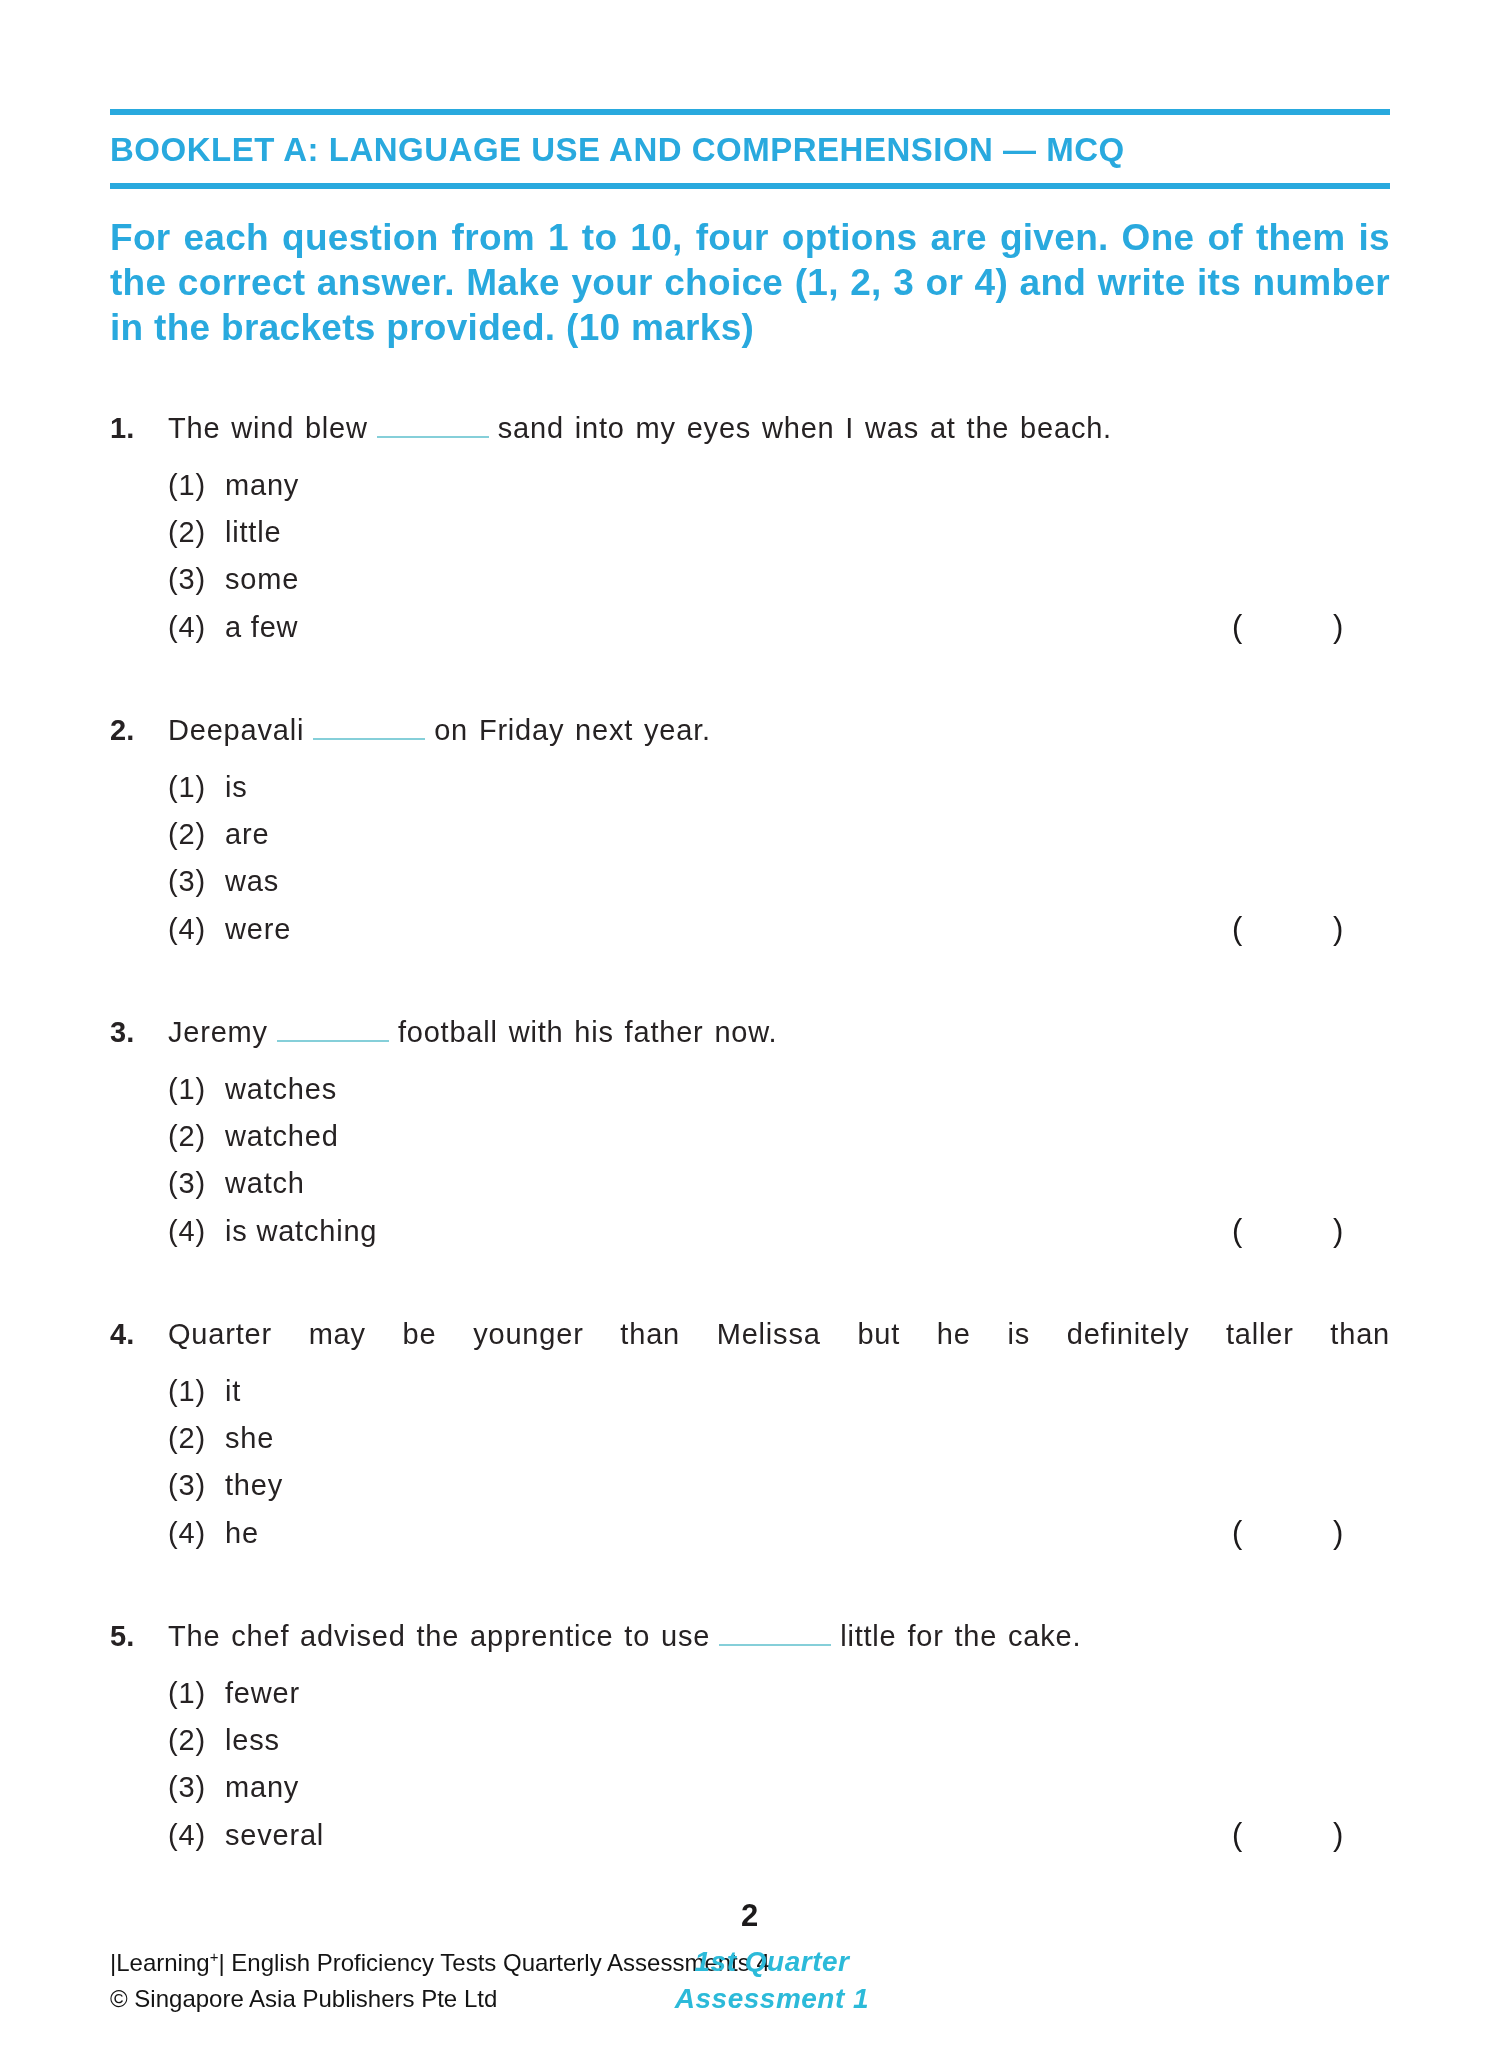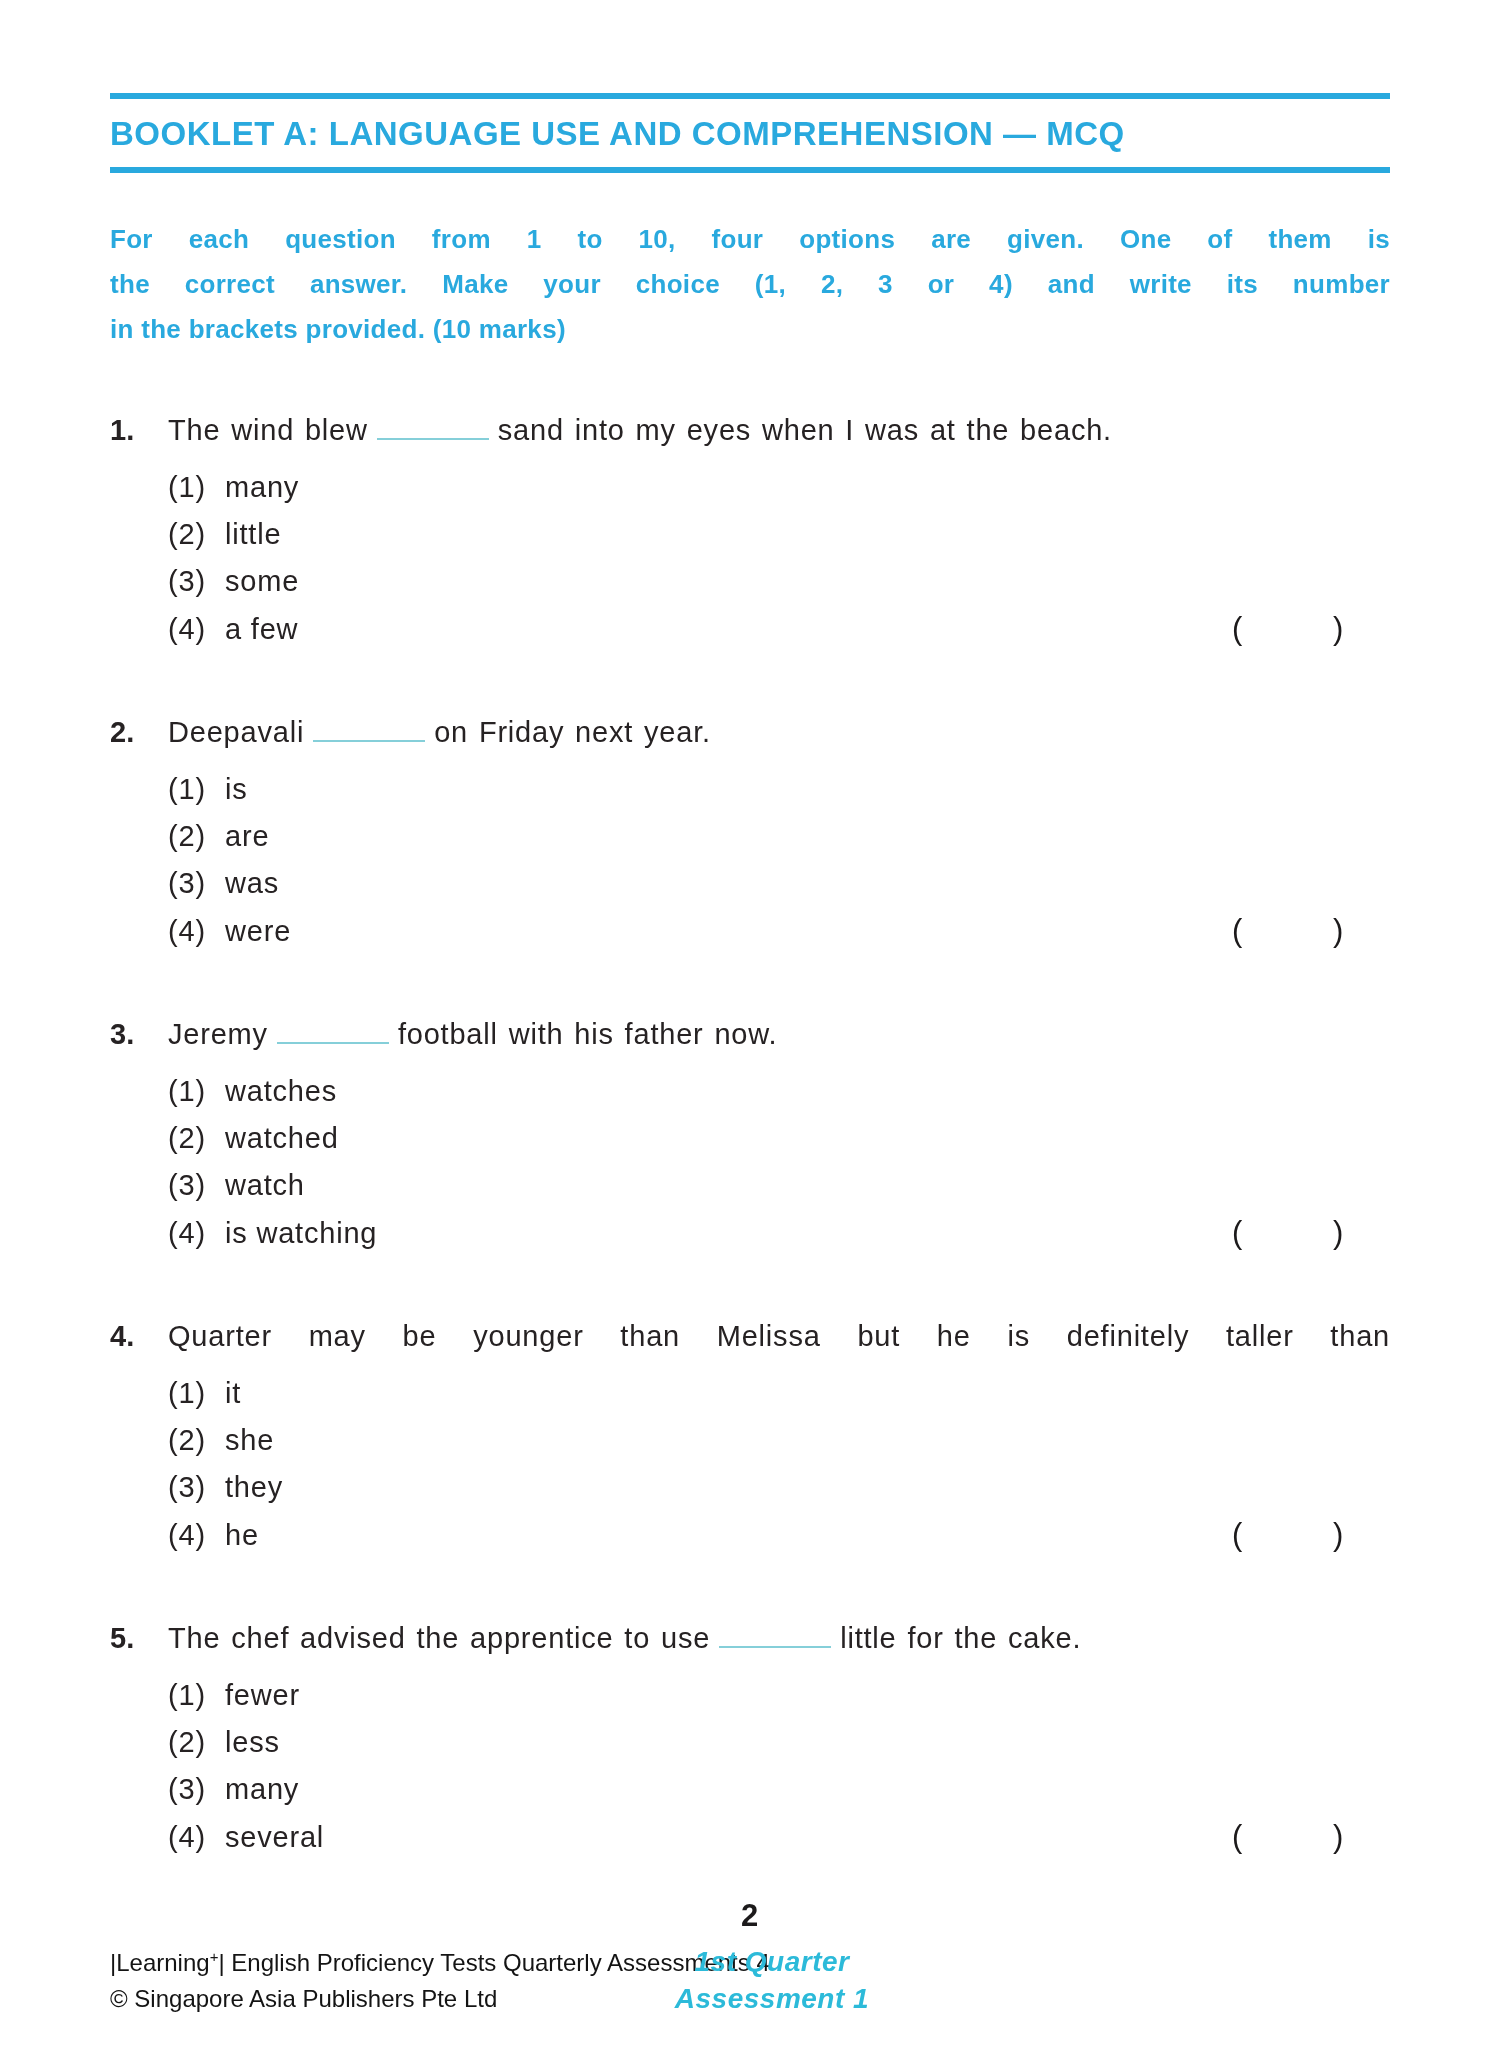--- a/index.html
+++ b/index.html
@@ -14,42 +14,42 @@
     width: 1499px;
     height: 2045px;
     position: relative;
     overflow: hidden;
     font-family: "Liberation Sans", sans-serif;
     color: var(--ink);
   }
   .content {
     position: absolute;
     left: 110px;
-    top: 0;
+    top: 16px;
     width: 1280px;
   }
   
   .title-block {
     margin-top: 93px;
     border-top: 6px solid var(--accent);
     border-bottom: 6px solid var(--accent);
     padding: 16px 0 14px 0;
   }
   .title {
     color: var(--accent);
     font-weight: bold;
     font-size: 33px;
     letter-spacing: 0.5px;
   }
   
   .instructions {
-    margin-top: 44px;
+    margin-top: 26px;
     color: var(--accent);
     font-weight: bold;
-    font-size: 26px;
+    font-size: 37px;
     line-height: 45px;
     letter-spacing: 0.3px;
   }
   .just { text-align: justify; text-align-last: justify; }
   
   .questions { margin-top: 56px; }
   .question {
     display: flex;
     margin-bottom: 57px;
     font-size: 29px;

